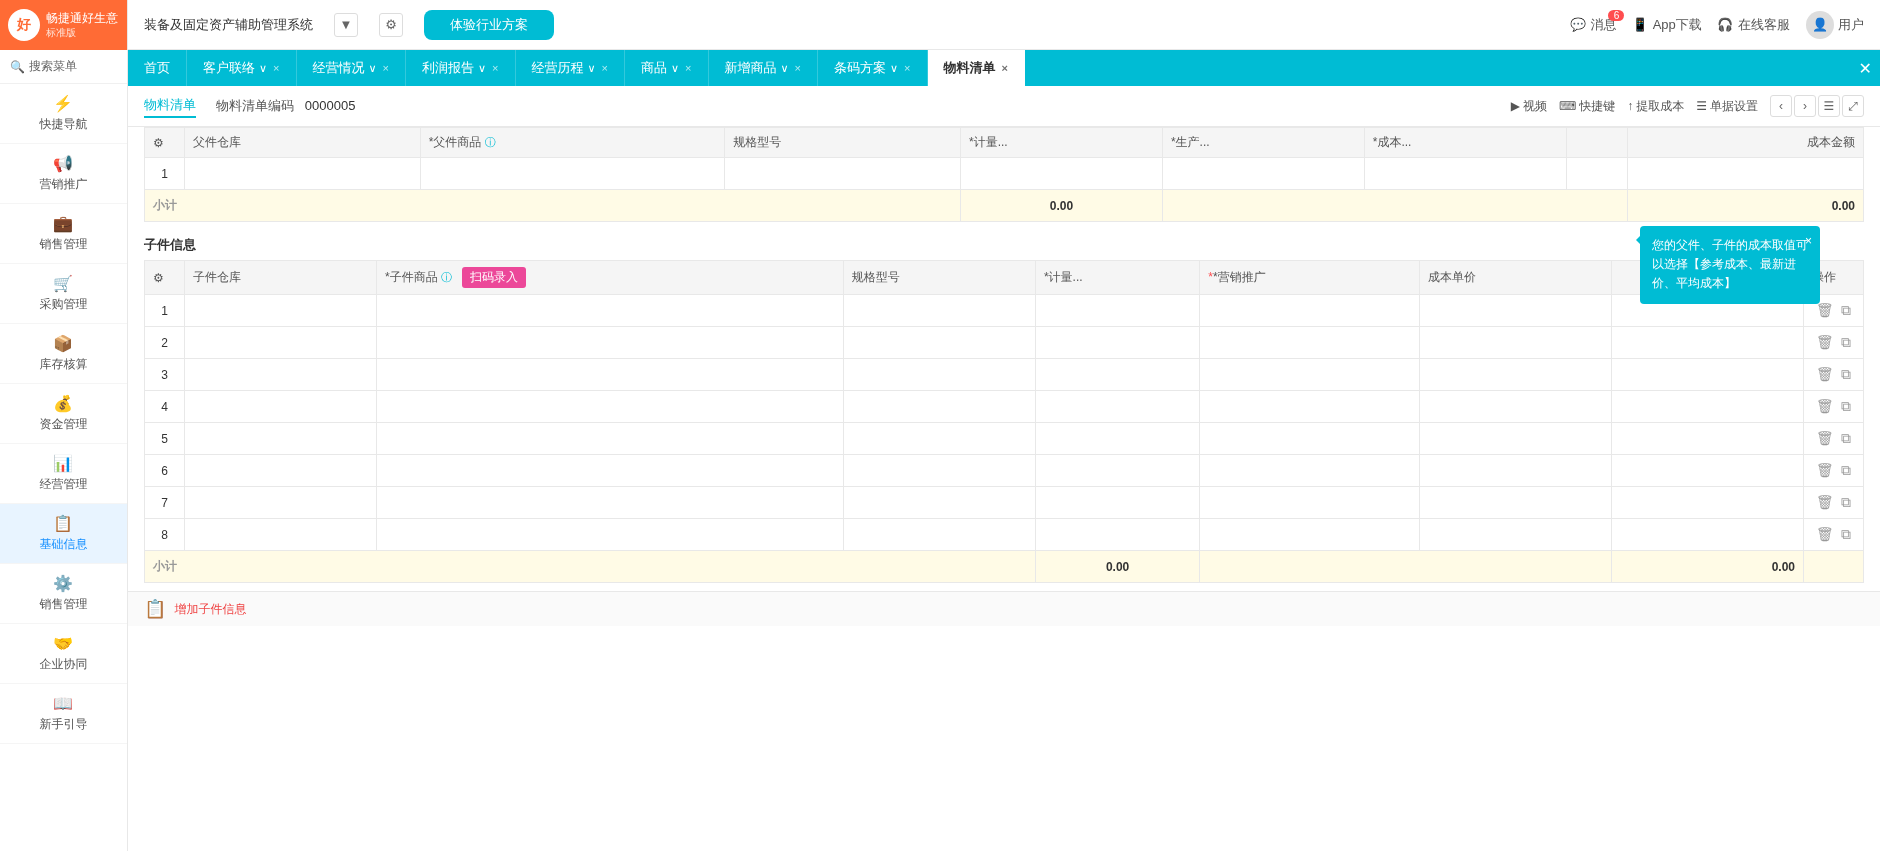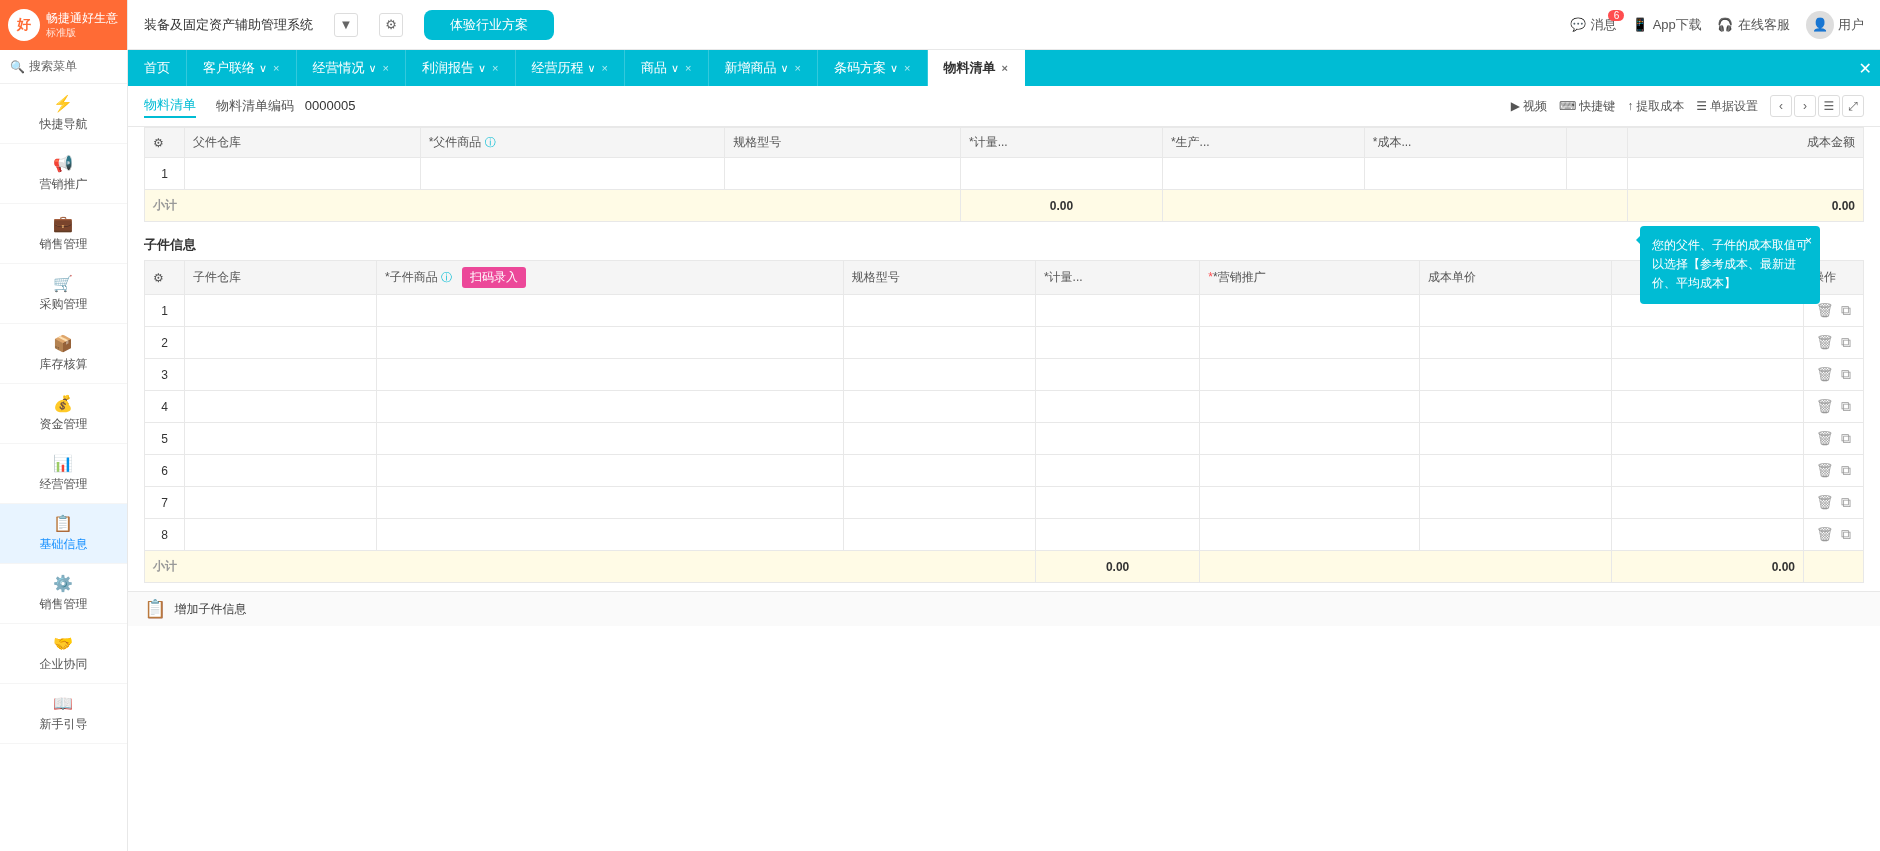--- a/index.html
+++ b/index.html
@@ -635,18 +635,18 @@
     <td colspan="2"></td>
     <td style="text-align:right;">0.00</td>
     <td></td>
   </tr>
             </tbody>
         </table>
       </div>
 
       <div class="bottom-bar">
         <span style="font-size:18px;color:#999;cursor:pointer;">📋</span>
-        <span style="color:#404040;font-size:12px;margin-left:8px;">增加子件信息</span>
+        <span style="color:#ef4444;font-size:12px;margin-left:8px;">增加子件信息</span>
       </div>
 
     </div>
   </div>
 </div>
 
 </body></html>

